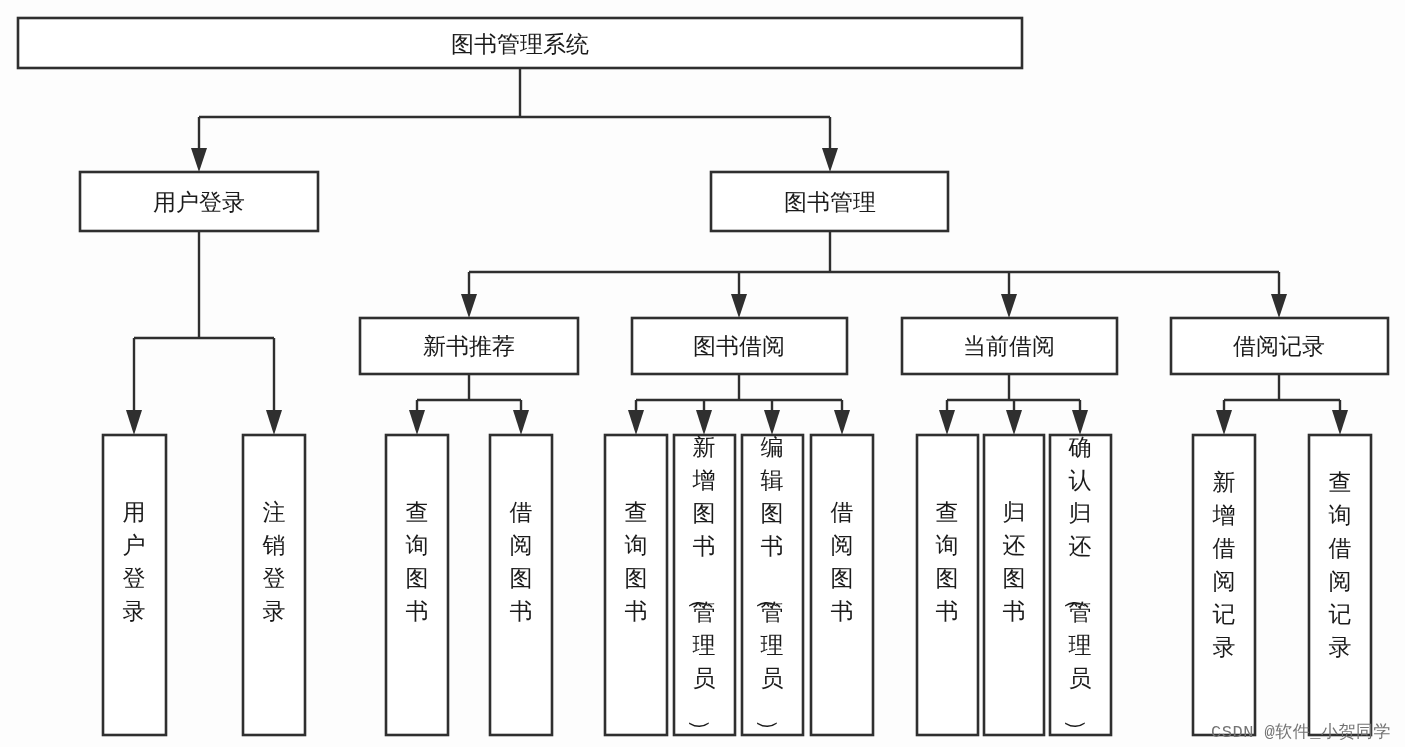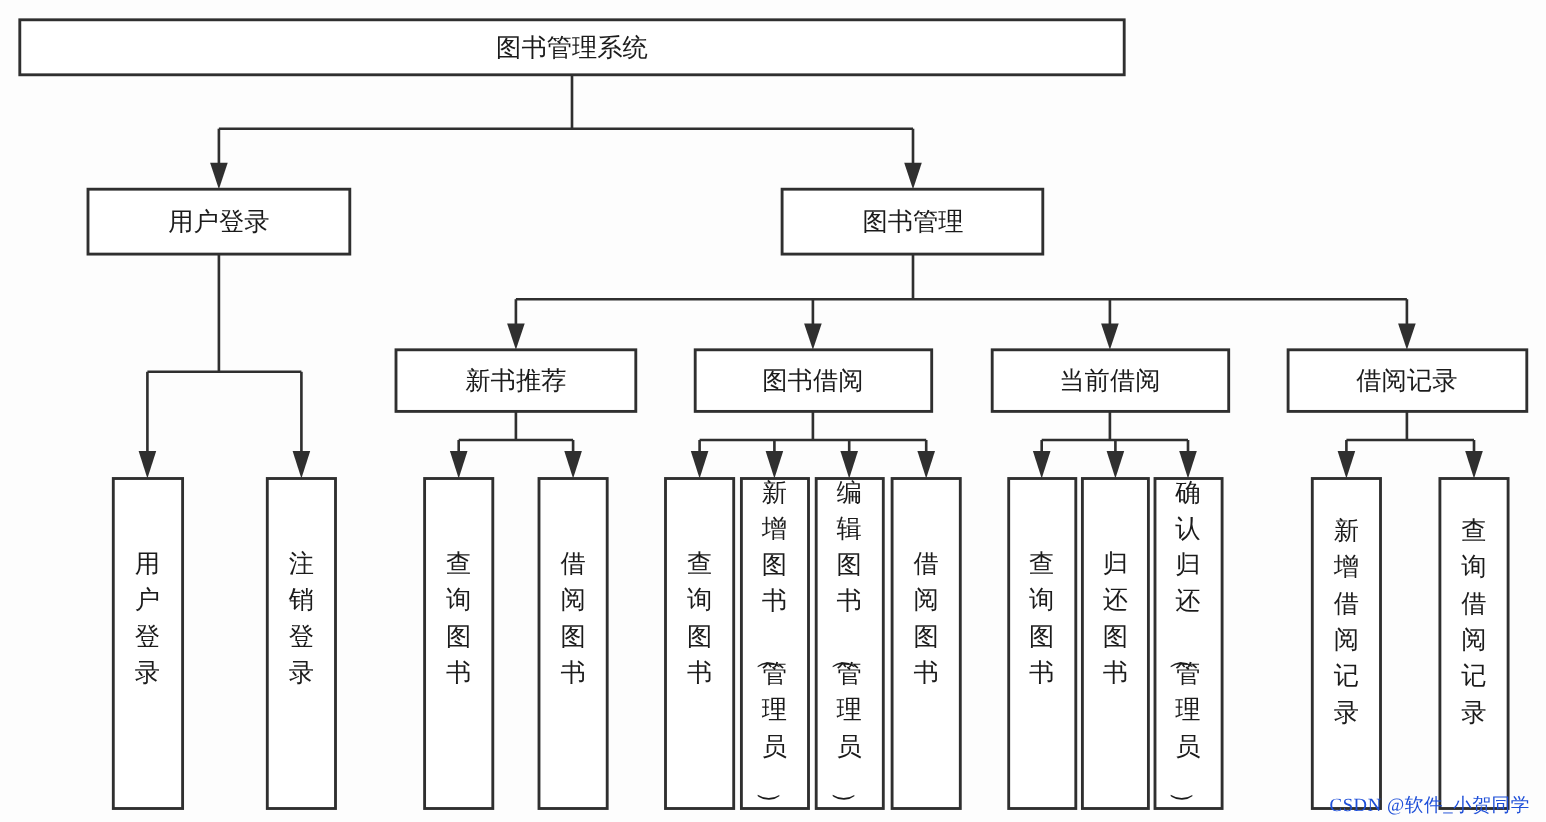--- a/index.html
+++ b/index.html
@@ -53,23 +53,23 @@
   .node-label-v {
     fill: #1b1b1b;
     font-family: "DejaVu Sans", "Liberation Sans", sans-serif;
     font-size: 23px;
     text-anchor: middle;
   }
   .watermark {
     position: absolute;
     right: 14px;
     bottom: 4px;
-    font-family: Liberation Serif, serif;
+    font-family: Liberation Mono, monospace;
     font-size: 17px;
-    color: #1d4ed8;
+    color: #737373;
     white-space: nowrap;
     letter-spacing: 0.5px;
   }
 </style>
 </head>
 <body>
 
 <div id="diagram-root">
 
   <svg id="tree-svg" viewBox="0 0 1405 747" xmlns="http://www.w3.org/2000/svg">

